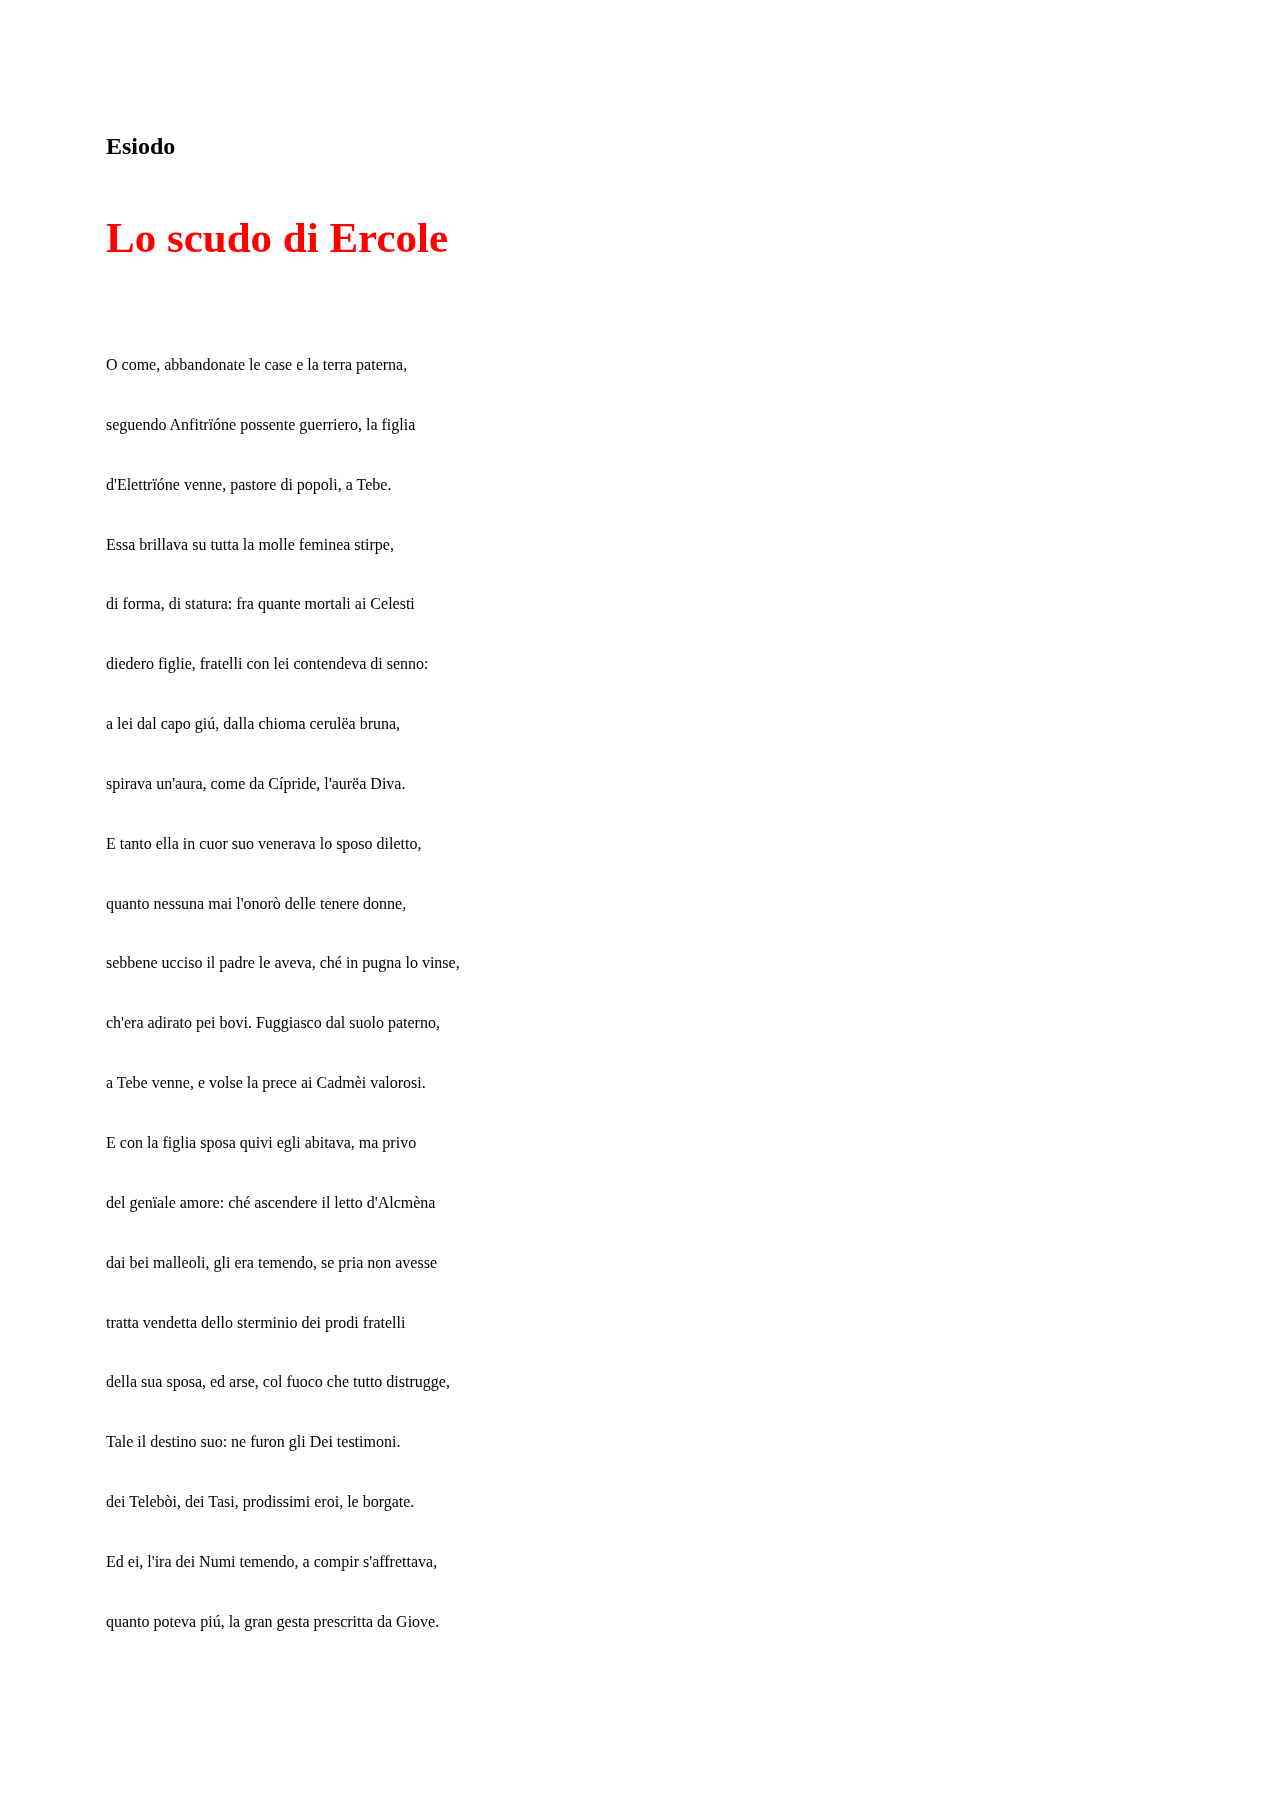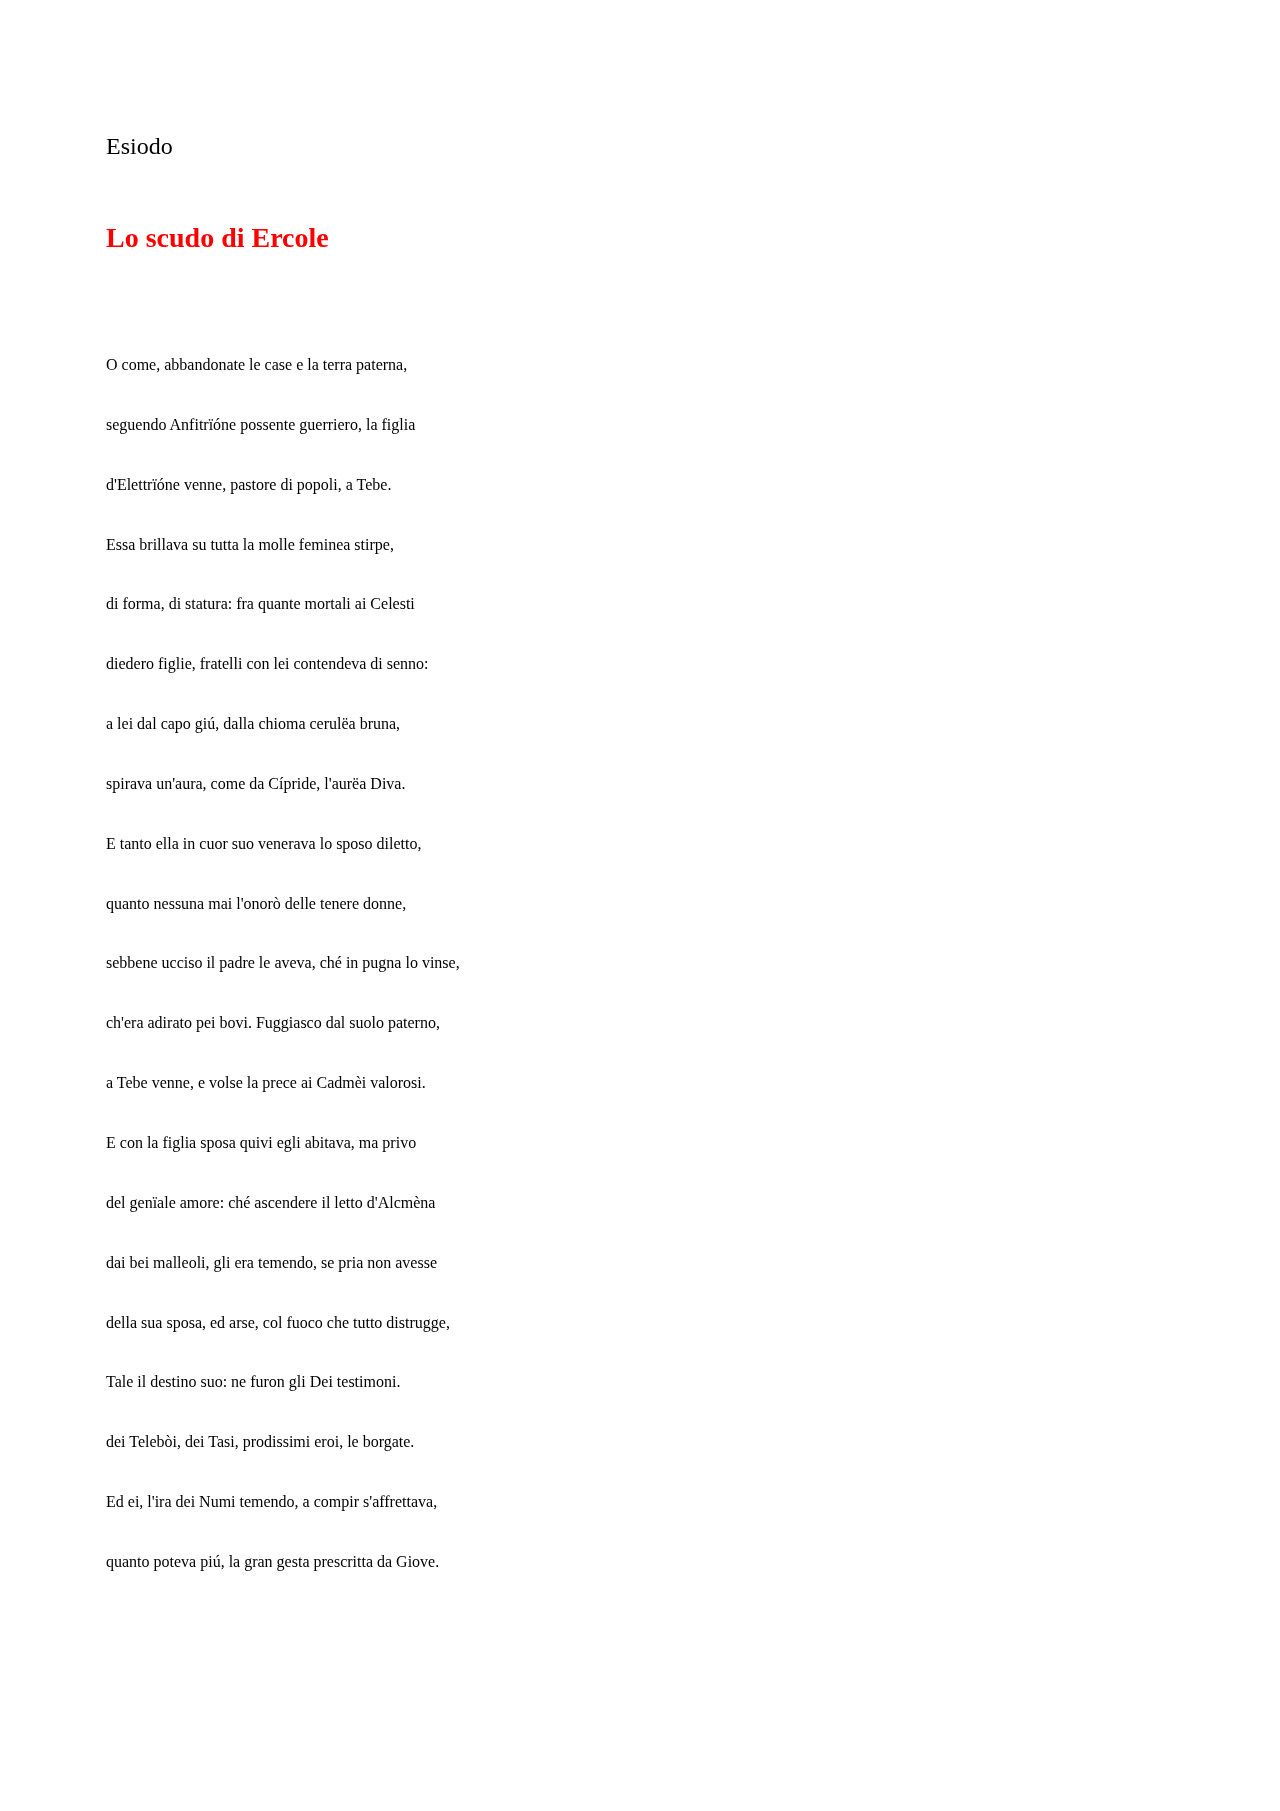--- a/index.html
+++ b/index.html
@@ -20,31 +20,31 @@
       left: 0;
       top: 0;
       width: 1280px;
       height: 1811px;
       background: #ffffff;
     }
     .author {
       position: absolute;
       left: 106px;
       top: 130px;
-      font-weight: normal;
+      font-weight: bold;
       font-size: 24px;
       line-height: 32px;
       margin: 0;
     }
     .title {
       position: absolute;
       left: 106px;
       top: 210px;
       font-weight: bold;
-      font-size: 28px;
+      font-size: 43px;
       line-height: 56px;
       margin: 0;
       white-space: nowrap;
     }
     .verses {
       position: absolute;
       left: 106px;
       top: 351px;
       margin: 0;
       padding: 0;
@@ -74,19 +74,20 @@
     <li class="verse">a lei dal capo giú, dalla chioma cerulëa bruna,</li>
     <li class="verse">spirava un'aura, come da Cípride, l'aurëa Diva.</li>
     <li class="verse">E tanto ella in cuor suo venerava lo sposo diletto,</li>
     <li class="verse">quanto nessuna mai l'onorò delle tenere donne,</li>
     <li class="verse">sebbene ucciso il padre le aveva, ché in pugna lo vinse,</li>
     <li class="verse">ch'era adirato pei bovi. Fuggiasco dal suolo paterno,</li>
     <li class="verse">a Tebe venne, e volse la prece ai Cadmèi valorosi.</li>
     <li class="verse">E con la figlia sposa quivi egli abitava, ma privo</li>
     <li class="verse">del genïale amore: ché ascendere il letto d'Alcmèna</li>
     <li class="verse">dai bei malleoli, gli era temendo, se pria non avesse</li>
+    <li class="verse">tratta vendetta dello sterminio dei prodi fratelli</li>
     <li class="verse">della sua sposa, ed arse, col fuoco che tutto distrugge,</li>
     <li class="verse">Tale il destino suo: ne furon gli Dei testimoni.</li>
     <li class="verse">dei Telebòi, dei Tasi, prodissimi eroi, le borgate.</li>
     <li class="verse">Ed ei, l'ira dei Numi temendo, a compir s'affrettava,</li>
     <li class="verse">quanto poteva piú, la gran gesta prescritta da Giove.</li>
   </ol>
 </div>
 
 </body></html>

